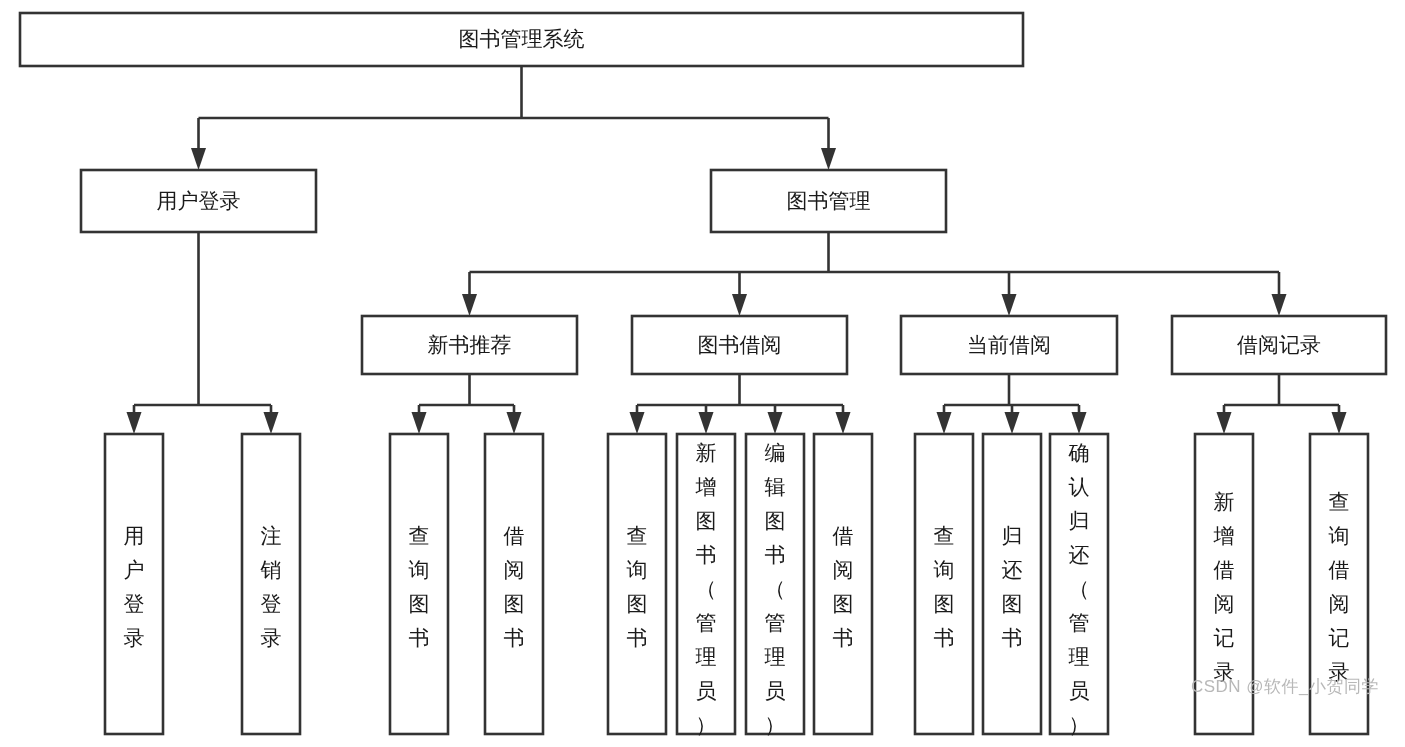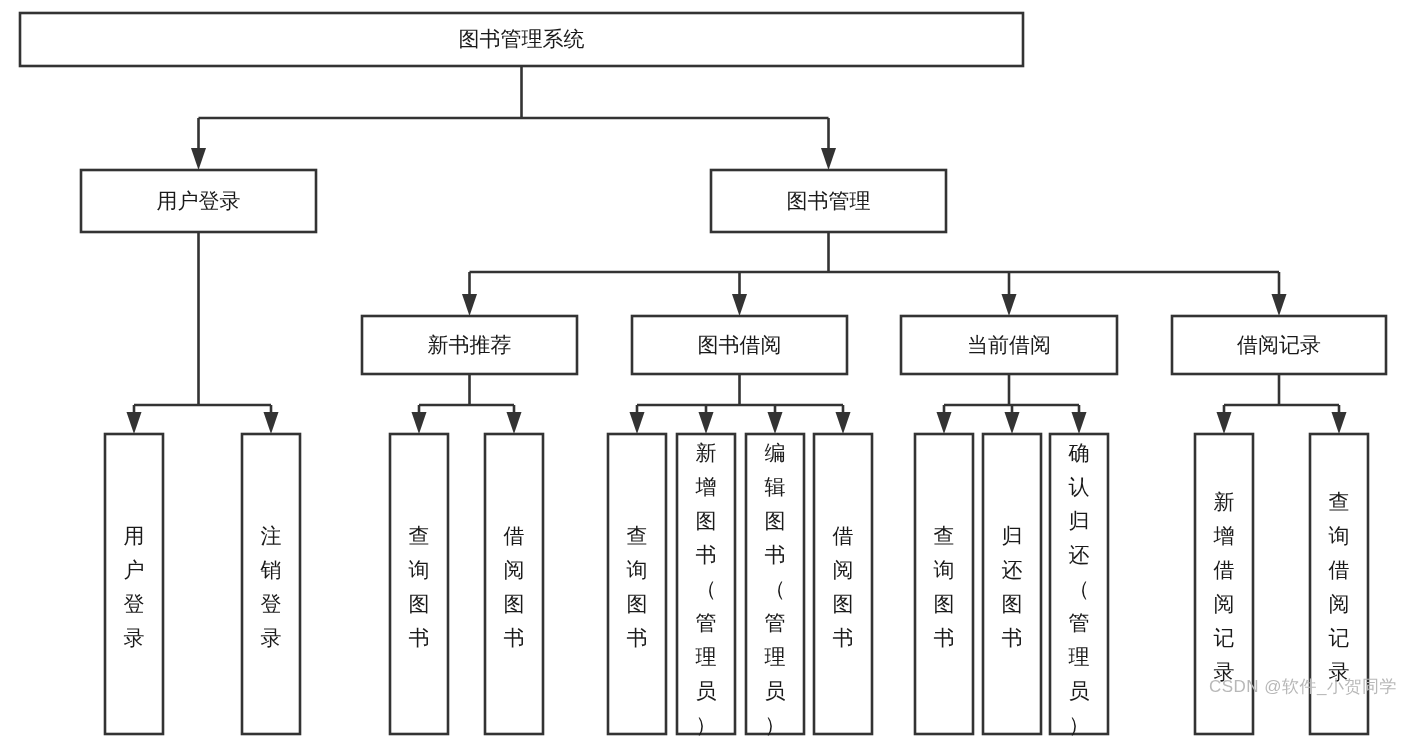--- a/index.html
+++ b/index.html
@@ -50,21 +50,21 @@
     dominant-baseline: middle;
   }
   .node-label-v {
     font-family: "Liberation Sans", "DejaVu Sans", sans-serif;
     font-size: 21px;
     fill: #1a1a1a;
     text-anchor: middle;
   }
   .watermark {
     position: absolute;
-    right: 8px;
+    right: 26px;
     bottom: 6px;
     font-family: "Liberation Sans", "DejaVu Sans", sans-serif;
     font-size: 17px;
     color: #b8b8b8;
     letter-spacing: 0.5px;
     white-space: nowrap;
     user-select: none;
   }
 </style>
 </head>

